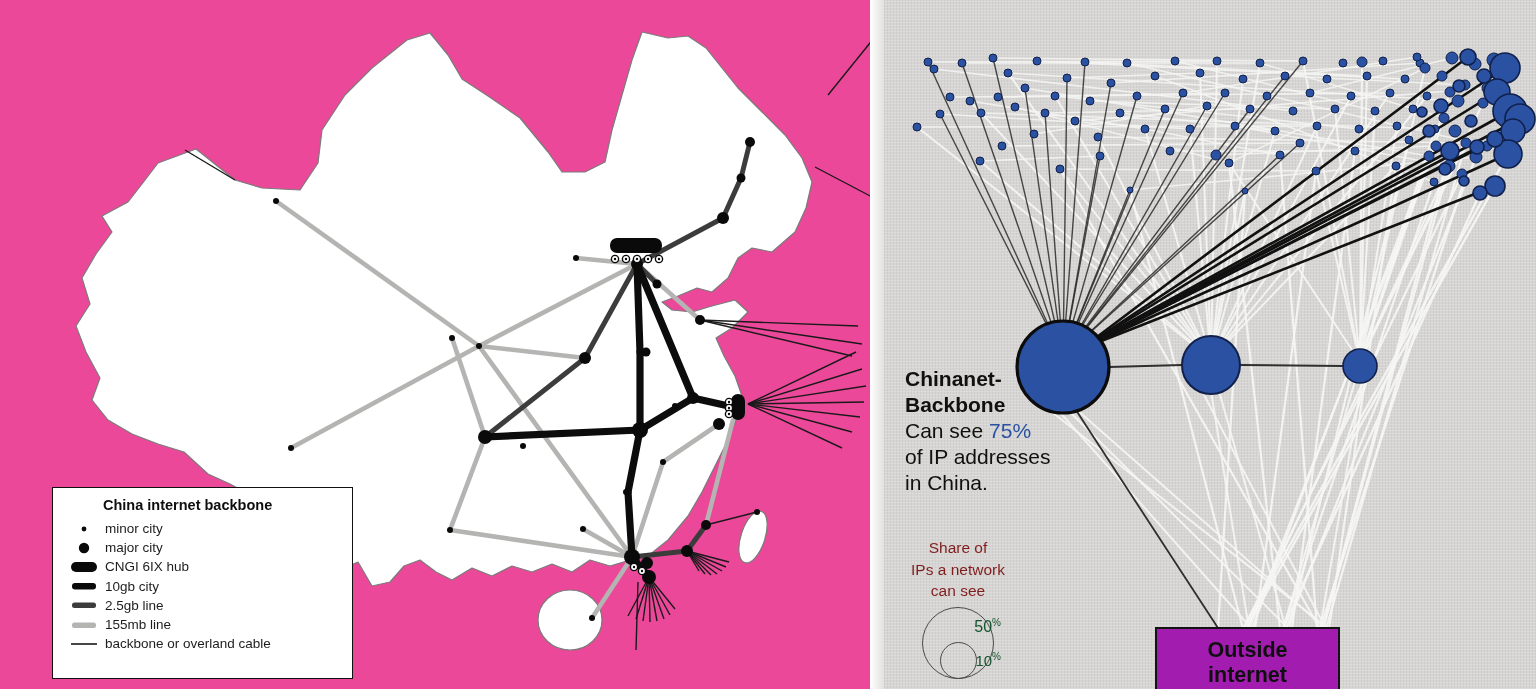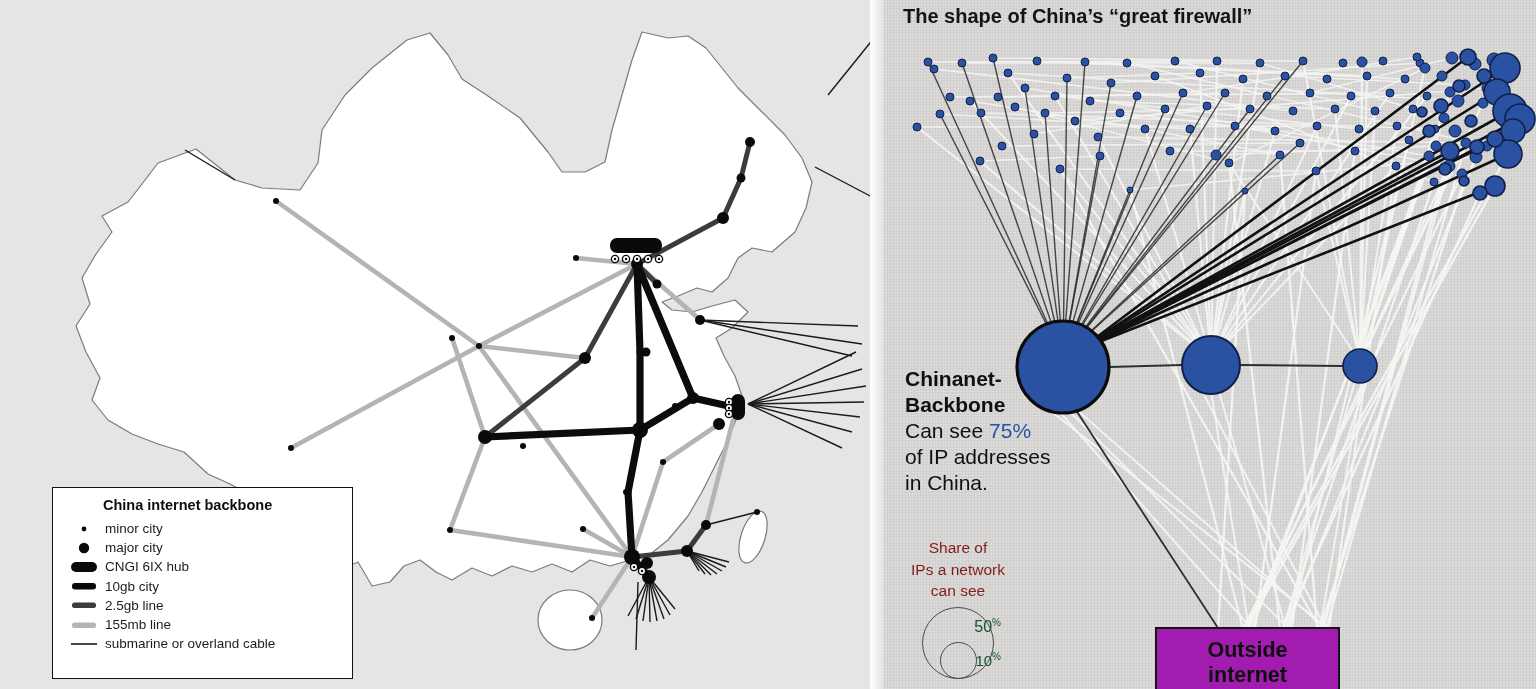--- a/index.html
+++ b/index.html
@@ -1,18 +1,18 @@
 <!DOCTYPE html>
 <html><head>
 <meta charset="utf-8">
 <style>
   html,body{margin:0;padding:0;background:#e8e8e8;}
   .stage{position:relative;width:1536px;height:689px;overflow:hidden;background:#ffffff;
          font-family:"Liberation Sans",sans-serif;}
-  .left-panel{position:absolute;left:0;top:0;width:884px;height:689px;background:#e5e5e5;}
+  .left-panel{position:absolute;left:0;top:0;width:884px;height:689px;background:#ec4899;}
   .right-panel{position:absolute;left:884px;top:0;width:652px;height:689px;background:var(--bg,#d6d5d3);}
   .right-panel::before{content:"";position:absolute;left:-14px;top:0;width:14px;height:100%;
          background:linear-gradient(90deg,#ffffff, #e2e1df);}
   .right-panel .texture{position:absolute;inset:0;pointer-events:none;
          background-image:repeating-linear-gradient(0deg,rgba(255,255,255,.18) 0 1px,transparent 1px 3px),
                           repeating-linear-gradient(90deg,rgba(0,0,0,.04) 0 1px,transparent 1px 3px);}
   svg{position:absolute;left:0;top:0;}
 
   
   .legend-box{position:absolute;left:52px;top:487px;width:301px;height:192px;background:#fff;
@@ -217,21 +217,21 @@
               </svg>
             </span>
             <span class="lg-label">155mb line</span>
           </div>
           <div class="lg-row">
             <span class="lg-sym">
               <svg width="34" height="14" style="position: static;">
                 <line x1="4" y1="7" x2="30" y2="7" stroke="#1a1a1a" stroke-width="1.6"></line>
               </svg>
             </span>
-            <span class="lg-label">submarine or overland cable</span>
+            <span class="lg-label">backbone or overland cable</span>
           </div>
         </div>
     </div>
   </div>
 
   <div class="right-panel" style="--bg: #d6d5d3;">
     <div class="texture"></div>
     <svg id="net-svg" width="652" height="689" viewBox="0 0 652 689">
         <line x1="44" y1="62" x2="333" y2="61" stroke="#f5f5f3" stroke-width="1.6" stroke-linecap="round" stroke-opacity="0.85"></line>
         <line x1="78" y1="63" x2="376" y2="63" stroke="#f5f5f3" stroke-width="1.6" stroke-linecap="round" stroke-opacity="0.85"></line>
@@ -491,21 +491,20 @@
         <circle cx="611" cy="186" r="10" fill="#2b51a3" stroke="#10204a" stroke-width="1.6"></circle>
         <circle cx="596" cy="193" r="7" fill="#2b51a3" stroke="#10204a" stroke-width="1.6"></circle>
         <circle cx="580" cy="181" r="5" fill="#2b51a3" stroke="#10204a" stroke-width="1.6"></circle>
         <circle cx="545" cy="131" r="6" fill="#2b51a3" stroke="#10204a" stroke-width="1.6"></circle>
         <circle cx="538" cy="112" r="5" fill="#2b51a3" stroke="#10204a" stroke-width="1.6"></circle>
         <circle cx="179" cy="367" r="46" fill="#2b51a3" stroke="#0c0c0c" stroke-width="3.2"></circle>
         <circle cx="327" cy="365" r="29" fill="#2b51a3" stroke="#10204a" stroke-width="2"></circle>
         <circle cx="476" cy="366" r="17" fill="#2b51a3" stroke="#10204a" stroke-width="1.6"></circle>
       </svg>
 
-    <div class="rp-title">The shape of China’s “great firewall”</div>
 
     <div class="chinanet">
       <div class="b">Chinanet-</div>
       <div class="b">Backbone</div>
       <div><span>Can see </span><span class="pct" style="color: rgb(43, 81, 163); margin-top: 15px;">75%</span></div>
       <div>of IP addresses</div>
       <div>in China.</div>
     </div>
 
     <div class="size-legend">

